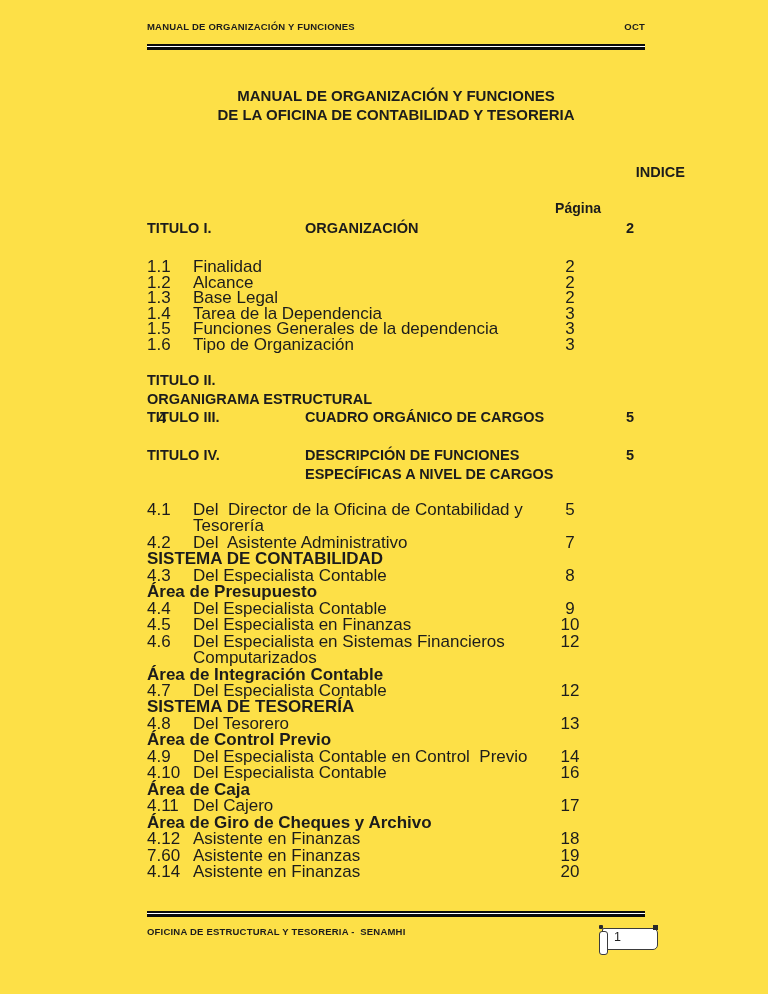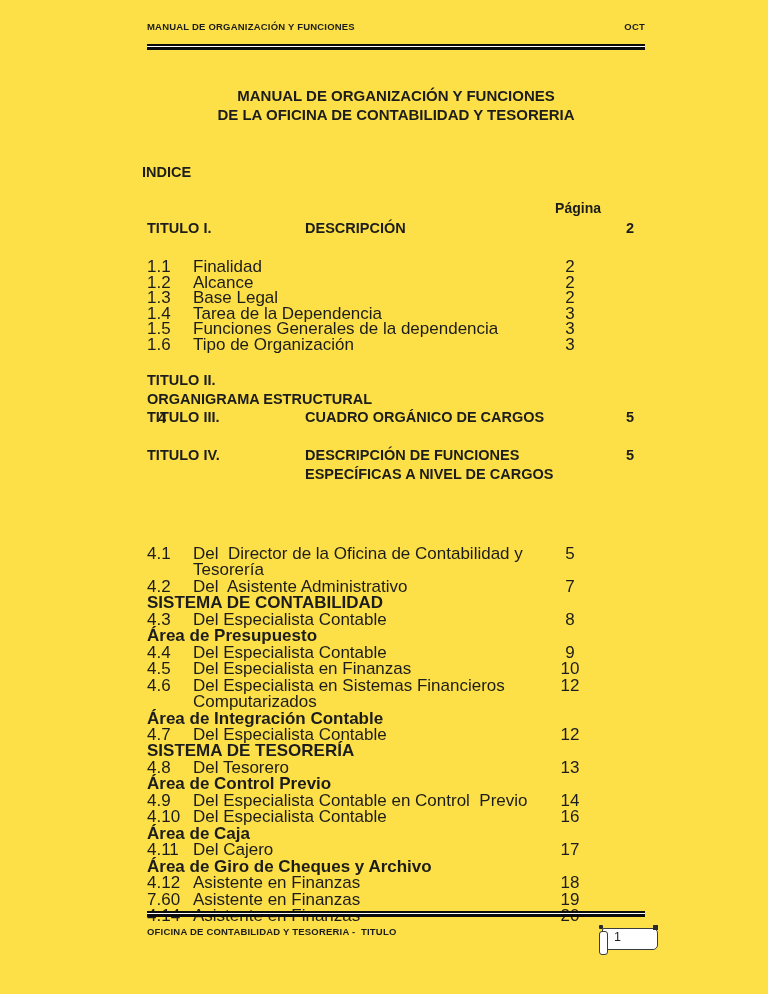--- a/index.html
+++ b/index.html
@@ -22,41 +22,41 @@
   .run-footer {
     position:absolute; left:147px; top:926px; width:440px;
     font-size:9.5px; font-weight:bold; letter-spacing:0.2px; white-space:pre-wrap;
   }
   
   .doc-title {
     position:absolute; left:147px; top:86px; width:498px;
     text-align:center; font-size:15px; font-weight:bold; line-height:19px;
   }
   .indice {
-    position:absolute; left:142px; top:164px; width:520px;
-    text-align:left; font-size:14.5px; font-weight:bold;
+    position:absolute; left:165px; top:164px; width:520px;
+    text-align:right; font-size:14.5px; font-weight:bold;
   }
   .pagina-label {
     position:absolute; left:545px; top:200px; width:56px;
     text-align:right; font-size:14px; font-weight:bold;
   }
   
   .titulo-row {
     position:absolute; left:147px; width:498px; display:flex;
     font-size:14.5px; font-weight:bold; line-height:19px;justify-content:space-between;
   }
   .t1 { top:219px; } .t2 { top:371px;flex-direction:column; } .t3 { top:408px; } .t4 { top:446px; }
   .t-num { flex:none; width:128px; }
   .t-label { flex:none; width:280px; white-space:pre-wrap; }
   .t-page { flex:none; width:30px; text-align:center; }
   
   .toc-list { position:absolute; left:147px; width:498px; }
   .list1 { top:259px; }
   .list1 .row { line-height:15.6px; }
-  .list4 { top:502px;margin-top:44px; }
+  .list4 { top:502px; }
   .list4 .row { line-height:16.45px; }
   .row { display:flex; font-size:17px; }
   .num { flex:none; width:46px; }
   .lbl { flex:none; width:362px; white-space:pre-wrap; }
   .pg  { flex:none; width:30px; text-align:center; }
   .sect-lbl { font-weight:bold; white-space:pre-wrap; }
   
   .page-box {
     position:absolute; left:602px; top:928px; width:54px; height:20px;
     border:1.5px solid #3b3b3b; border-radius:2px 5px 5px 2px; background:#ffffff;
@@ -91,21 +91,21 @@
     <div>MANUAL DE ORGANIZACIÓN Y FUNCIONES</div>
     <div>DE LA OFICINA DE CONTABILIDAD Y TESORERIA</div>
   </div>
 
   <div class="indice">INDICE</div>
 
   <div class="pagina-label">Página</div>
 
   <div class="titulo-row t1">
     <span class="t-num">TITULO I.</span>
-    <span class="t-label">DESCRIPCIÓN</span>
+    <span class="t-label">ORGANIZACIÓN</span>
     <span class="t-page">2</span>
   </div>
 
   <div class="toc-list list1">
     <div class="row">
       <span class="num">1.1</span>
       <span class="lbl">Finalidad</span>
       <span class="pg">2</span>
     </div>
     <div class="row">
@@ -241,21 +241,21 @@
       <span class="pg">19</span>
     </div>
     <div class="row">
       <span class="num">4.14</span>
       <span class="lbl">Asistente en Finanzas</span>
       <span class="pg">20</span>
     </div>
   </div>
 
   <div class="rule footer-rule"></div>
-  <div class="run-footer">OFICINA DE CONTABILIDAD Y TESORERIA -  TITULO</div>
+  <div class="run-footer">OFICINA DE ESTRUCTURAL Y TESORERIA -  SENAMHI</div>
 
   <div class="page-box">
     <span class="roll"></span>
     <span class="corner-sq"></span>
     <span class="corner-dot"></span>
     <span class="pnum">1</span>
   </div>
 
 </div>
 

